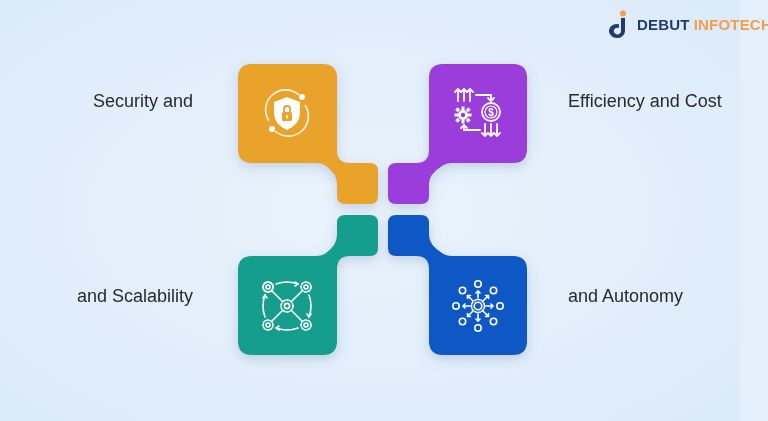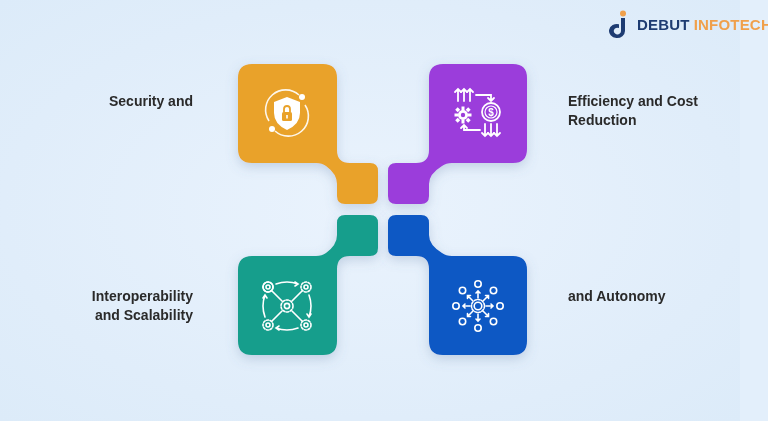--- a/index.html
+++ b/index.html
@@ -28,21 +28,21 @@
     
     .tile { position: absolute; }
     .tile svg.shape { position: absolute; left: 0; top: 0; overflow: visible; }
     .icon-wrap {
       position: absolute; width: 60px; height: 60px;
       display: flex; align-items: center; justify-content: center;
     }
 
     
     .label {
-      position: absolute; font-weight: 700; font-size: 14px;
+      position: absolute; font-weight: 400; font-size: 18px;
       line-height: 19px; color: #2a2a2a;
     }
     .label.right-align { text-align: right; }
     .label.left-align { text-align: left; margin-left: 22px; }
   </style>
 </head>
 <body>
 
 <div class="canvas">
 
@@ -184,25 +184,23 @@
       </svg>
     </div>
   </div>
 
   <div class="label right-align" style="right:547px;top:92px;">
     <div>Security and</div>
   </div>
 
   <div class="label left-align" style="left:546px;top:92px;">
     <div>Efficiency and Cost</div>
-    <div>Reduction</div>
   </div>
 
   <div class="label right-align" style="right:547px;top:287px;">
-    <div>Interoperability</div>
     <div>and Scalability</div>
   </div>
 
   <div class="label left-align" style="left:546px;top:287px;">
     <div>and Autonomy</div>
   </div>
 
 </div>
 
 </body></html>

